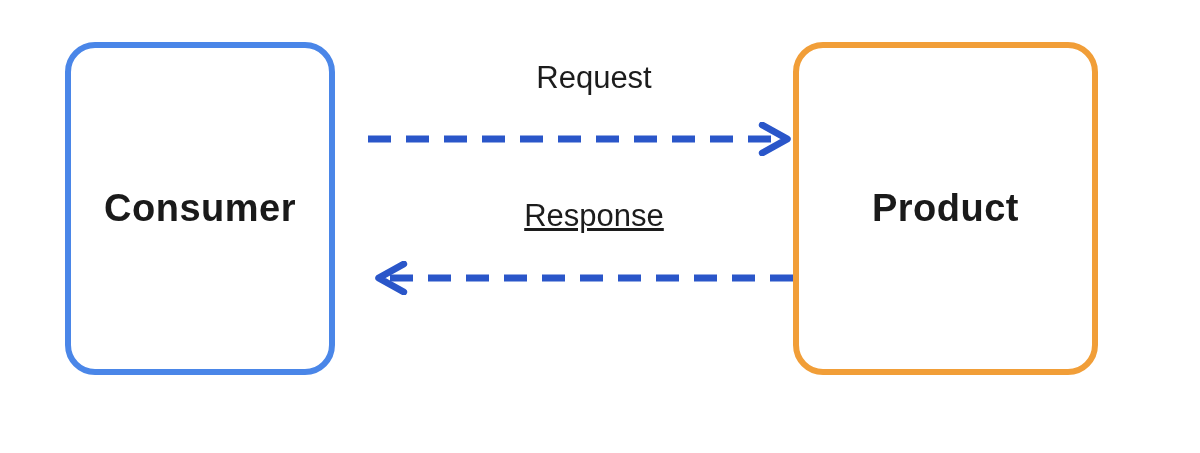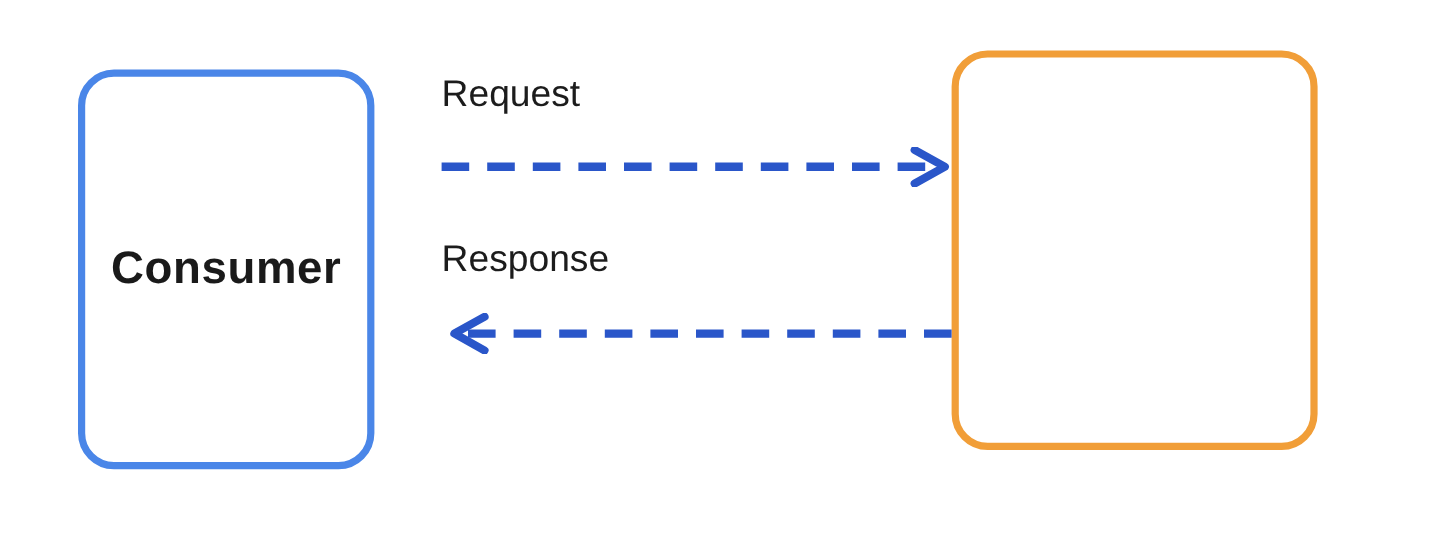--- a/index.html
+++ b/index.html
@@ -20,50 +20,52 @@
     border-radius: 30px;
     display: flex;
     align-items: center;
     justify-content: center;
     text-align: center;
     font-weight: 700;
     font-size: 38px;
     color: #1a1a1a;
     letter-spacing: 0.5px;
   }
-  .box--consumer { left: 65px;  width: 247px; border: 6px solid #4a86e8; margin-top: 16px; }
+  .box--consumer { left: 65px;  width: 270px; border: 6px solid #4a86e8; }
   .box--provider { left: 793px; width: 305px; border: 6px solid #f19e38; }
   .box-label-line { display: block; line-height: 1.18; }
   .edge-label {
     position: absolute;
     left: 368px;
     width: 452px;
+    text-align: center;
     font-size: 31px;
     font-weight: 400;
     color: #1c1c1c;
   }
   .edge-label--request  { top: 60px; }
-  .edge-label--response { top: 198px; }
+  .edge-label--response { top: 198px; text-decoration: underline; }
   .arrow-layer {
     position: absolute;
     inset: 0;
     pointer-events: none;
   }
 </style>
 </head>
 <body>
 
 <div class="canvas">
 
   <div class="box box--consumer">
     <span class="box-label">Consumer</span>
   </div>
 
   <div class="box box--provider">
     <span class="box-label">
+      <span class="box-label-line">Product</span>
     </span>
   </div>
 
   <div class="edge-label edge-label--request">Request</div>
 
   <div class="edge-label edge-label--response">Response</div>
 
   <svg class="arrow-layer" width="1200" height="453" viewBox="0 0 1200 453">
     <defs>
       <marker id="chevron-head" viewBox="0 0 12 12" refX="10" refY="6" markerWidth="4.8" markerHeight="4.8" orient="auto">

